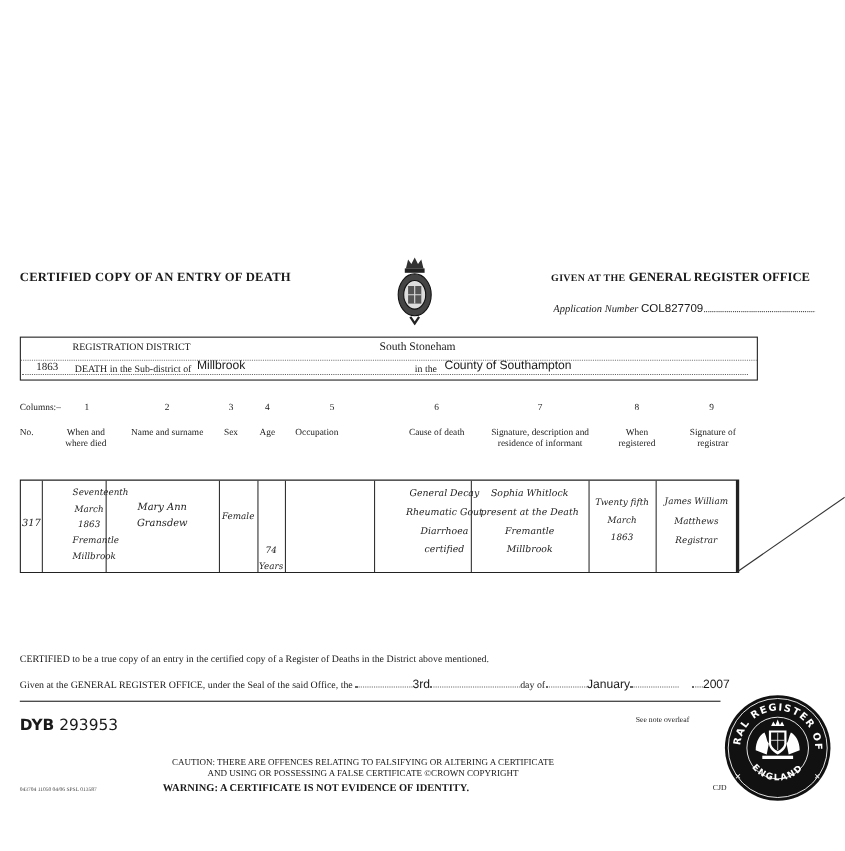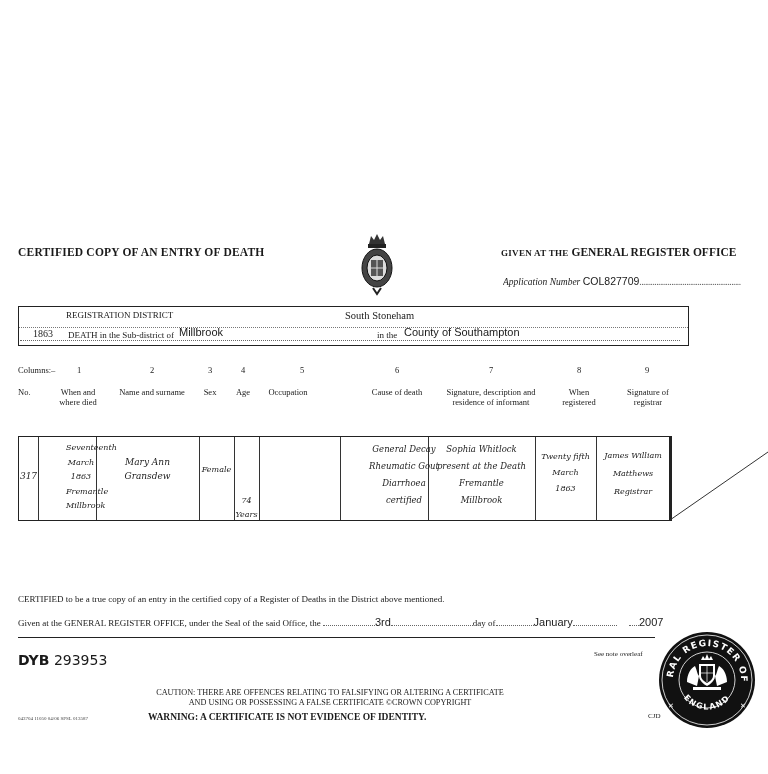--- a/index.html
+++ b/index.html
@@ -34,21 +34,21 @@
   .cell { position: absolute; top: 4px; font-family: "DejaVu Serif", serif; font-style: italic; font-size: 9px; line-height: 14px; color: #222; text-align: center; }
   .diag { left: 670px; top: 440px; width: 100px; height: 82px; }
 
   .cert-line { left: 18px; top: 594px; font-size: 9px; }
   .given-line { left: 18px; top: 616px; font-size: 9px; white-space: nowrap; }
   .hand { font-family: "Liberation Sans", sans-serif; font-size: 11px; }
   .rule { left: 18px; top: 637px; width: 637px; border-top: 1.5px solid #222; }
 
   .serial { left: 18px; top: 652px; font-family: "DejaVu Sans", sans-serif; font-size: 14px; }
   .serial .pfx { font-weight: bold; }
-  .note { left: 578px; top: 650px; font-size: 7px; margin-left: 16px; }
+  .note { left: 578px; top: 650px; font-size: 7px; }
   .caution { left: 150px; top: 688px; width: 360px; text-align: center; font-size: 8.2px; line-height: 10px; }
   .warning { left: 148px; top: 712px; width: 340px; text-align: left; font-size: 9.5px; font-weight: bold; }
   .ref { left: 18px; top: 716px; font-size: 5px; color: #444; }
   .cjd { left: 648px; top: 712px; font-size: 7px; }
   .seal { left: 657px; top: 630px; width: 100px; height: 100px; }
 </style>
 </head>
 <body>
 
 <div class="abs title">CERTIFIED COPY OF AN ENTRY OF DEATH</div>

